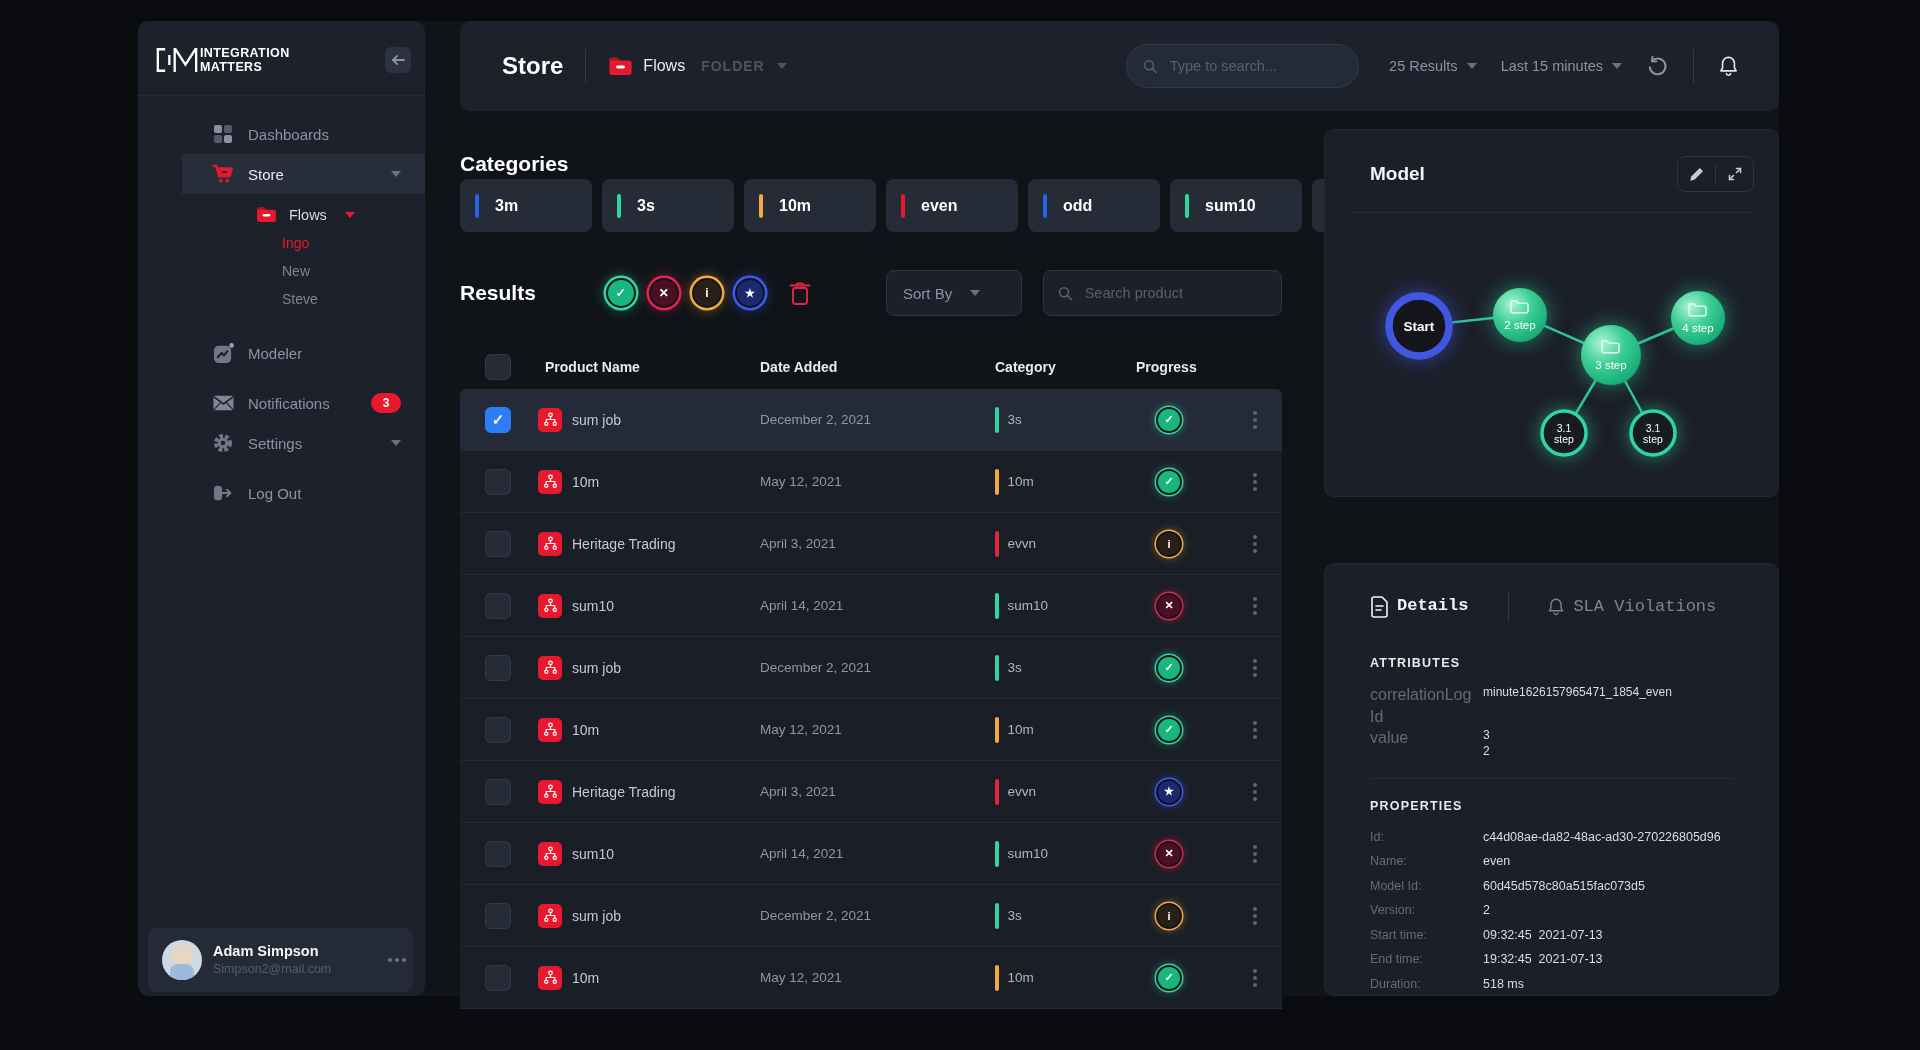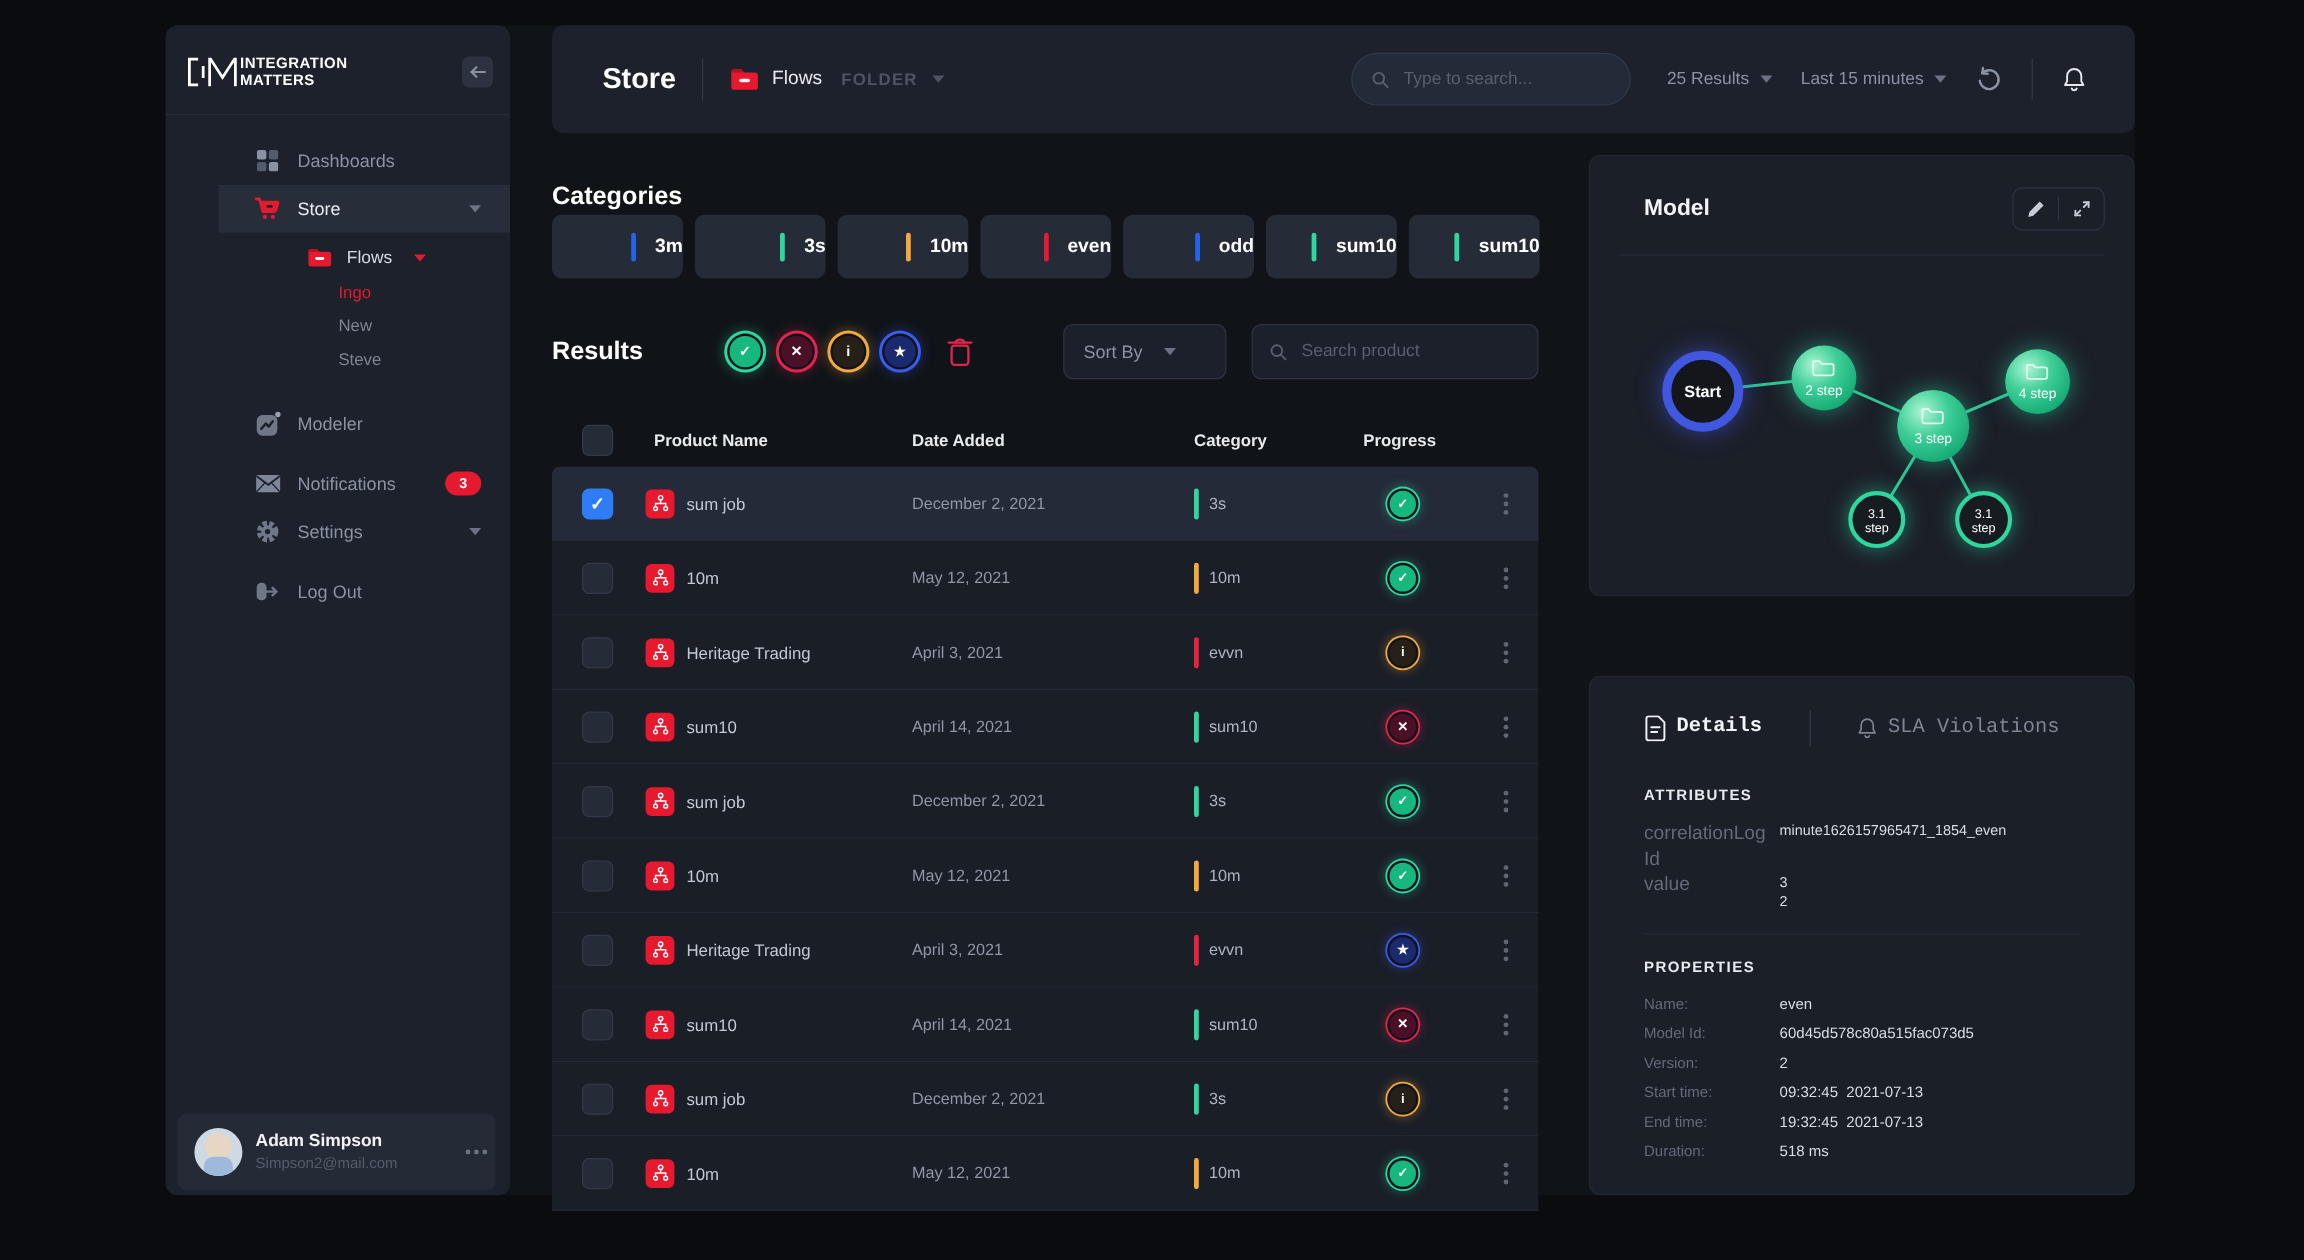--- a/index.html
+++ b/index.html
@@ -46,21 +46,21 @@
   .search-pill input::placeholder{color:#58606d;}
   .hd-dd{display:flex;align-items:center;gap:9px;color:#8b93a3;font-size:14.5px;cursor:pointer;}
   .m30{margin-left:30px}.m24{margin-left:24px}
   .icon-btn{background:none;border:none;padding:0;cursor:pointer;display:flex;align-items:center;}
 
   
   .content{position:absolute;left:460px;top:111px;width:822px;}
   .sec-title{font-size:21px;font-weight:bold;color:#fff;}
   .cat-title{position:absolute;top:24px;left:0;}
   .chips{position:absolute;top:68px;left:0;display:flex;gap:10px;}
-  .chip{width:109px;height:53px;background:#262c37;border-radius:8px;display:flex;align-items:center;gap:16px;padding-left:15px;box-sizing:border-box;cursor:pointer;justify-content:flex-end;}
+  .chip{width:132px;height:53px;background:#262c37;border-radius:8px;display:flex;align-items:center;gap:16px;padding-left:15px;box-sizing:border-box;cursor:pointer;}
   .chip-bar{width:4px;height:24px;border-radius:2px;}
   .chip-label{font-size:16px;font-weight:bold;color:#fff;}
 
   .results-bar{position:absolute;top:159px;left:0;width:822px;height:46px;display:flex;align-items:center;}
   .filters{display:flex;gap:17px;margin-left:72px;align-items:center;}
   .status{width:26px;height:26px;border-radius:50%;display:flex;align-items:center;justify-content:center;color:#fff;font-weight:bold;font-size:12px;cursor:pointer;}
   .status.check{background:#17b87f;box-shadow:0 0 0 2px #10141a,0 0 0 4.5px #2fd6a0,0 0 11px 5px rgba(47,214,160,.35);}
   .status.error{background:#4b1026;box-shadow:0 0 0 2px #10141a,0 0 0 4.5px #e5234d,0 0 11px 5px rgba(229,35,77,.35);}
   .status.info{background:#262019;box-shadow:0 0 0 2px #10141a,0 0 0 4.5px #f3a93c,0 0 11px 5px rgba(243,169,60,.35);}
   .status.star{background:#1b2a6e;box-shadow:0 0 0 2px #10141a,0 0 0 4.5px #3b5bf0,0 0 11px 5px rgba(59,91,240,.35);font-size:11px;}
@@ -687,20 +687,24 @@
           <div class="kv">
             <span class="kv-label">value</span>
             <span class="kv-value">3
 2</span>
           </div>
         </div>
       <div class="det-sep"></div>
       <div class="kv-head" style="margin-top:20px">PROPERTIES</div>
       <div class="props" id="props">
           <div class="kv">
+            <span class="kv-label">Id:</span>
+            <span class="kv-value">c44d08ae-da82-48ac-ad30-270226805d96</span>
+          </div>
+          <div class="kv">
             <span class="kv-label">Name:</span>
             <span class="kv-value">even</span>
           </div>
           <div class="kv">
             <span class="kv-label">Model Id:</span>
             <span class="kv-value">60d45d578c80a515fac073d5</span>
           </div>
           <div class="kv">
             <span class="kv-label">Version:</span>
             <span class="kv-value">2</span>

